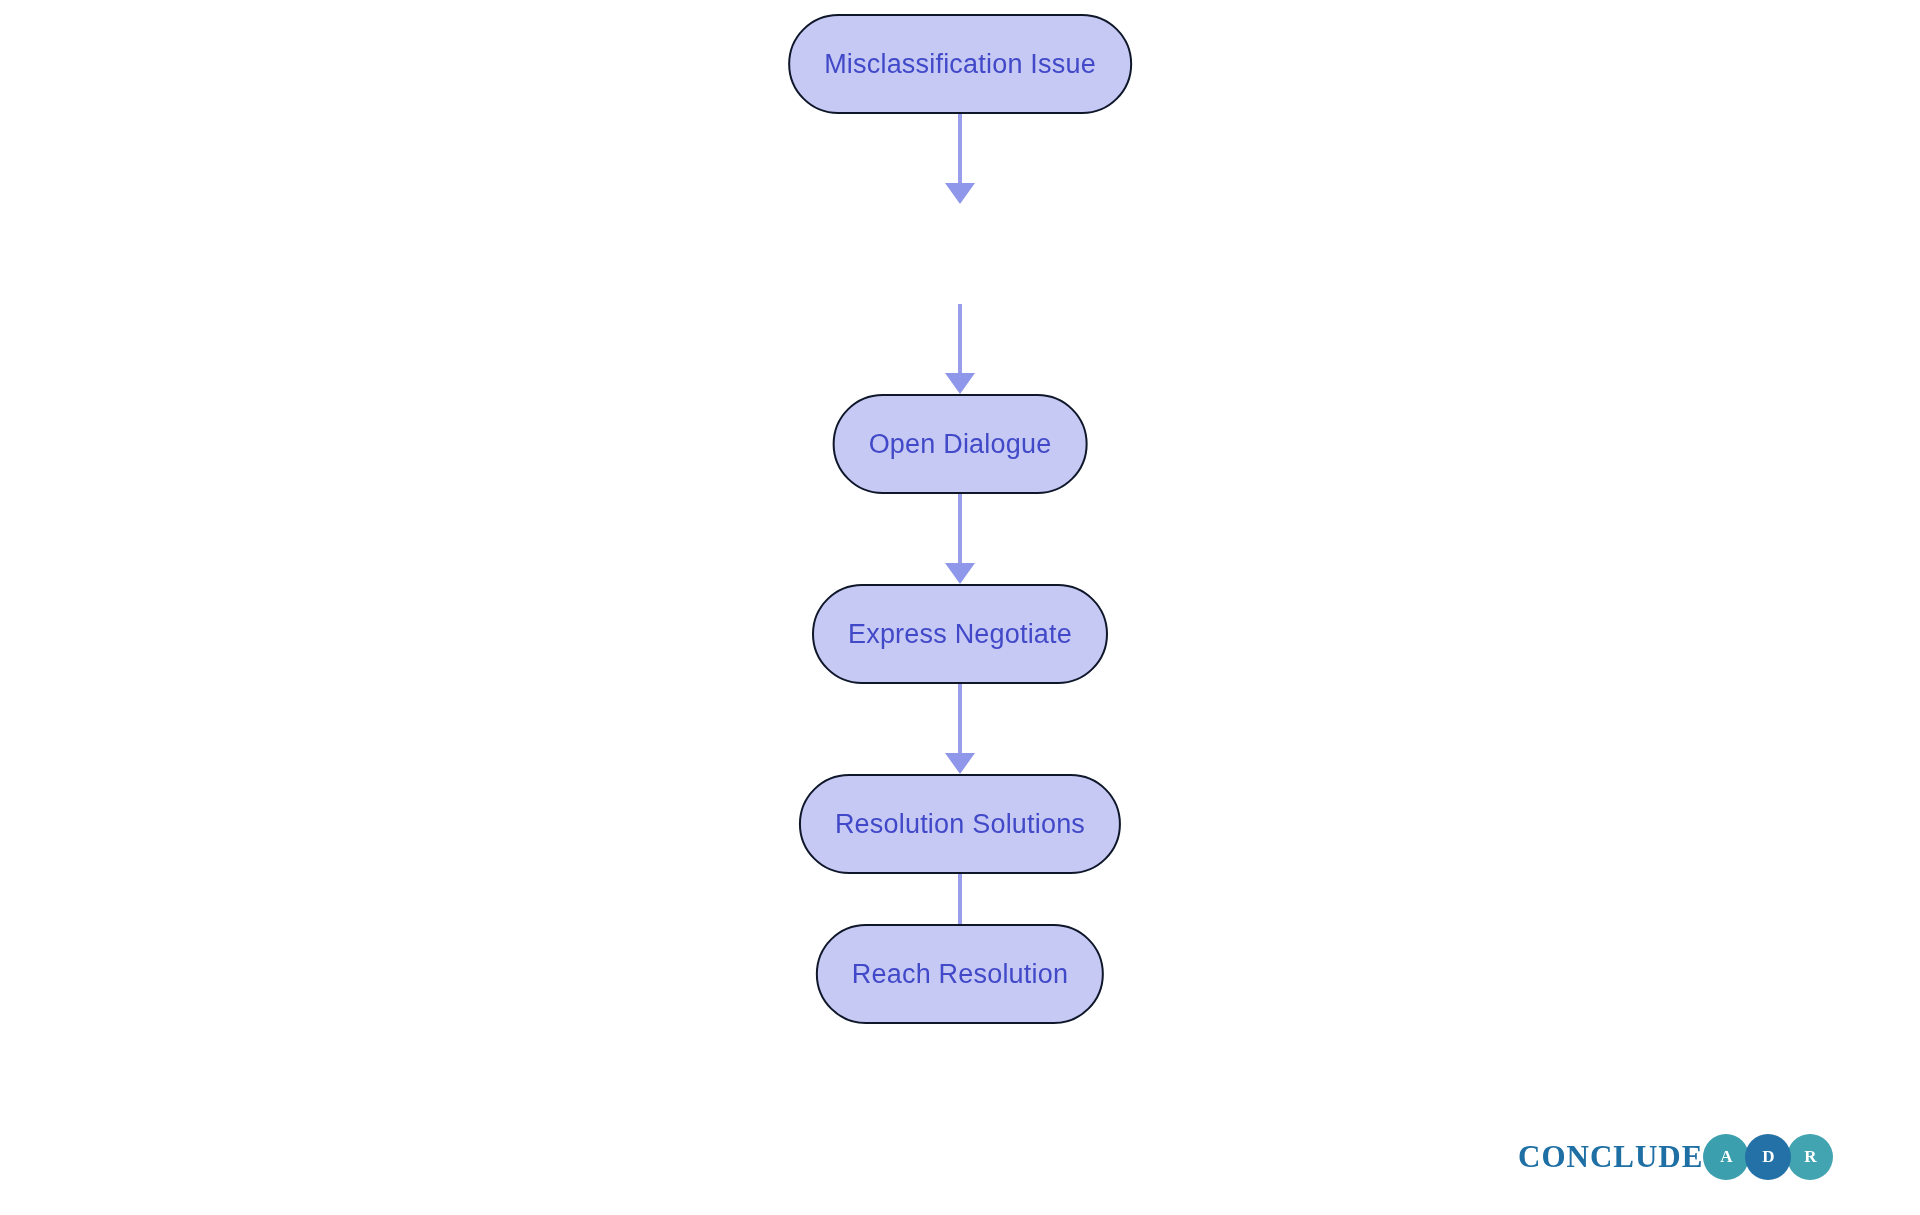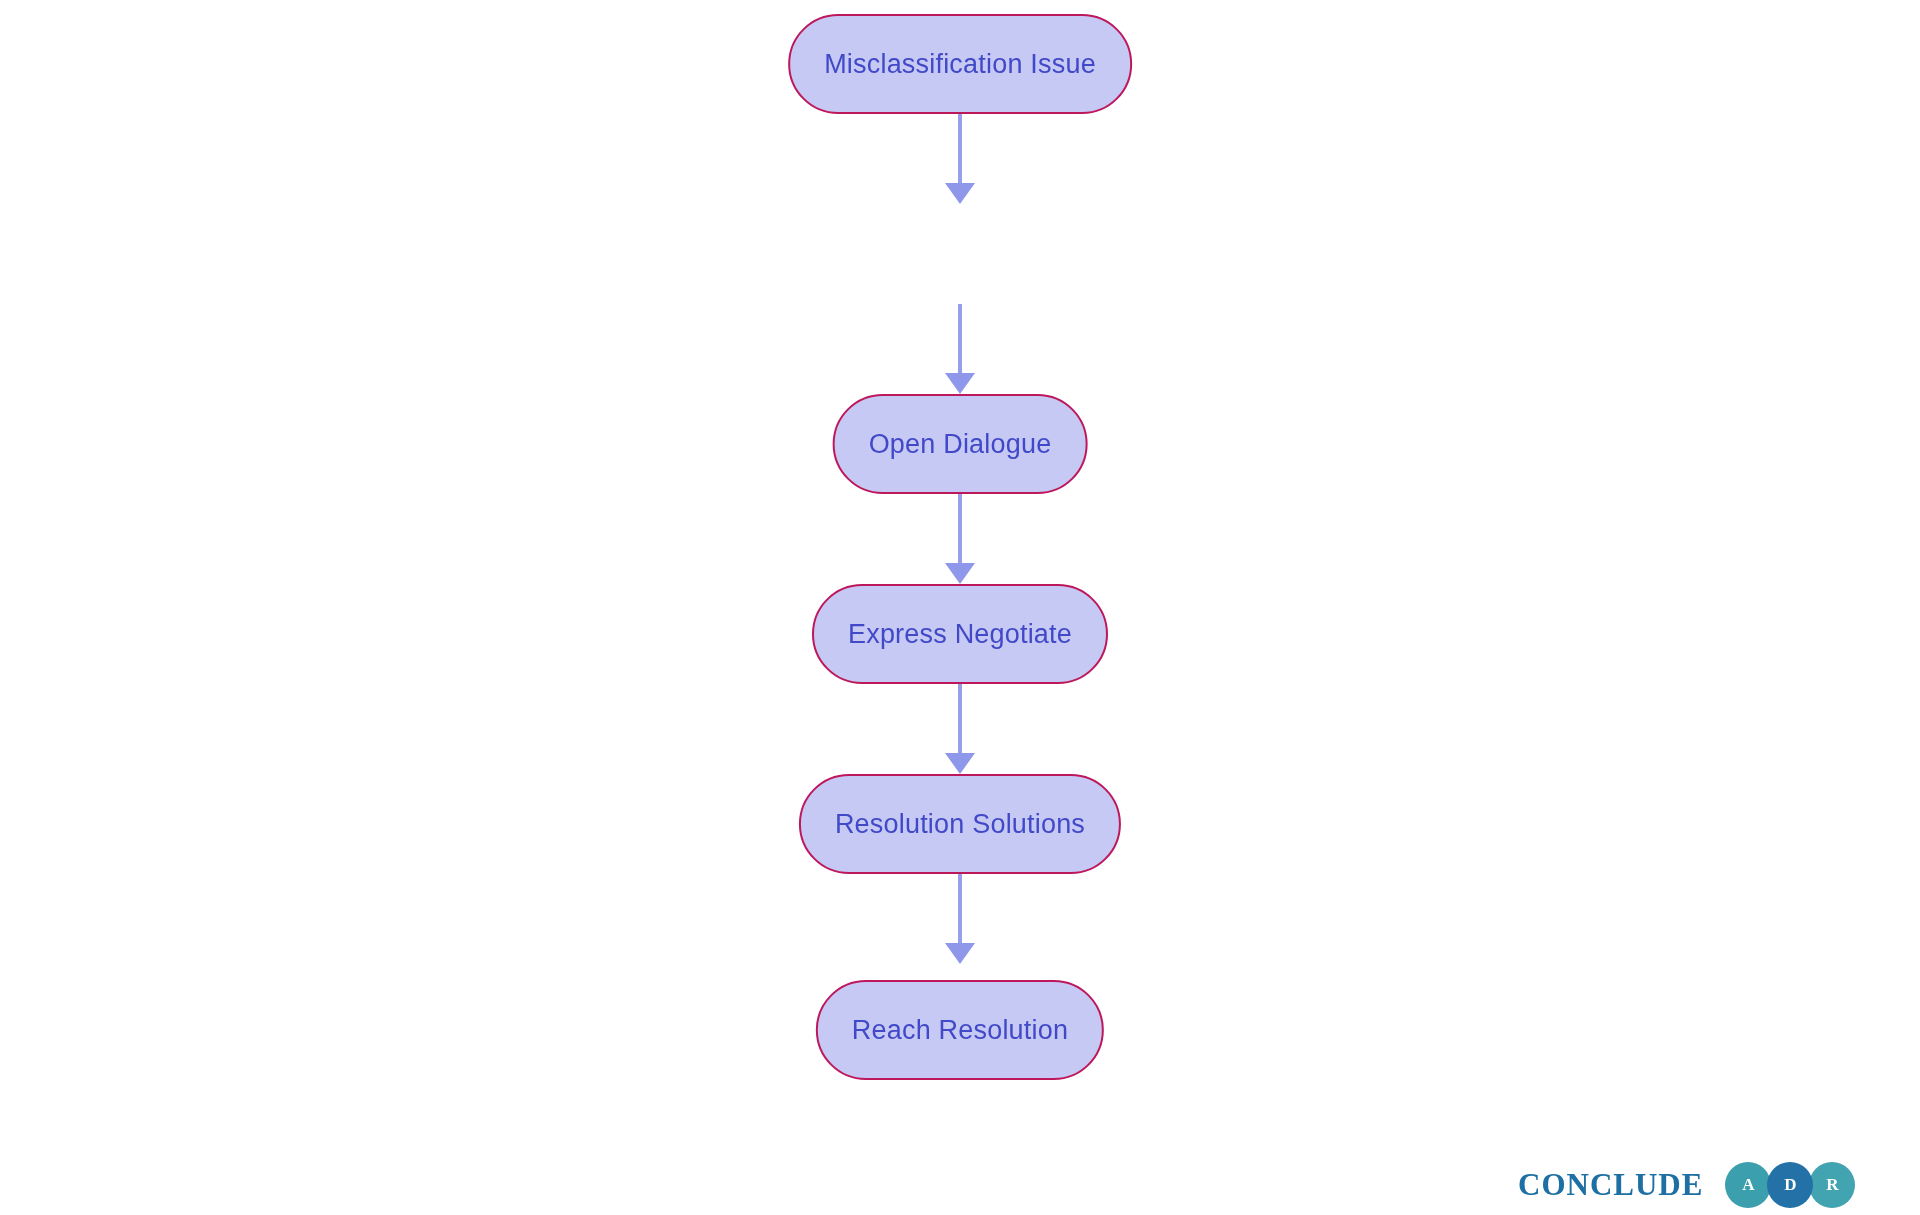--- a/index.html
+++ b/index.html
@@ -21,33 +21,33 @@
     position: absolute;
     left: 960px;
     transform: translateX(-50%);
     height: 100px;
     padding: 0 34px;
     box-sizing: border-box;
     display: inline-flex;
     align-items: center;
     justify-content: center;
     background: #c6c9f4;
-    border: 2px solid #be185d;
+    border: 2px solid #0f172a;
     border-radius: 52px;
     color: #4149c8;
     font-size: 27px;
     letter-spacing: 0.2px;
     white-space: nowrap;
   }
   .node-1 { top: 14px; }
   .node-2 { top: 204px; }
   .node-3 { top: 394px; }
   .node-4 { top: 584px; }
   .node-5 { top: 774px; }
-  .node-6 { top: 980px; }
+  .node-6 { top: 924px; }
 
   
   .arrow-line {
     position: absolute;
     left: 958px;
     width: 4px;
     height: 70px;
     background: #989eec;
   }
   .arrow-head {
@@ -65,22 +65,20 @@
   .a4 .arrow-line { top: 684px; } .a4 .arrow-head { top: 753px; }
   .a5 .arrow-line { top: 874px; } .a5 .arrow-head { top: 943px; }
 
   
   .logo {
     position: absolute;
     left: 1518px;
     top: 1134px;
     display: flex;
     align-items: center;
-    gap: 22px;
-    margin-top: 28px;
   }
   .wordmark {
     font-family: "Liberation Serif", serif;
     font-weight: bold;
     font-size: 31px;
     letter-spacing: 1px;
     color: #1e6fa3;
   }
   .badges {
     display: flex;

